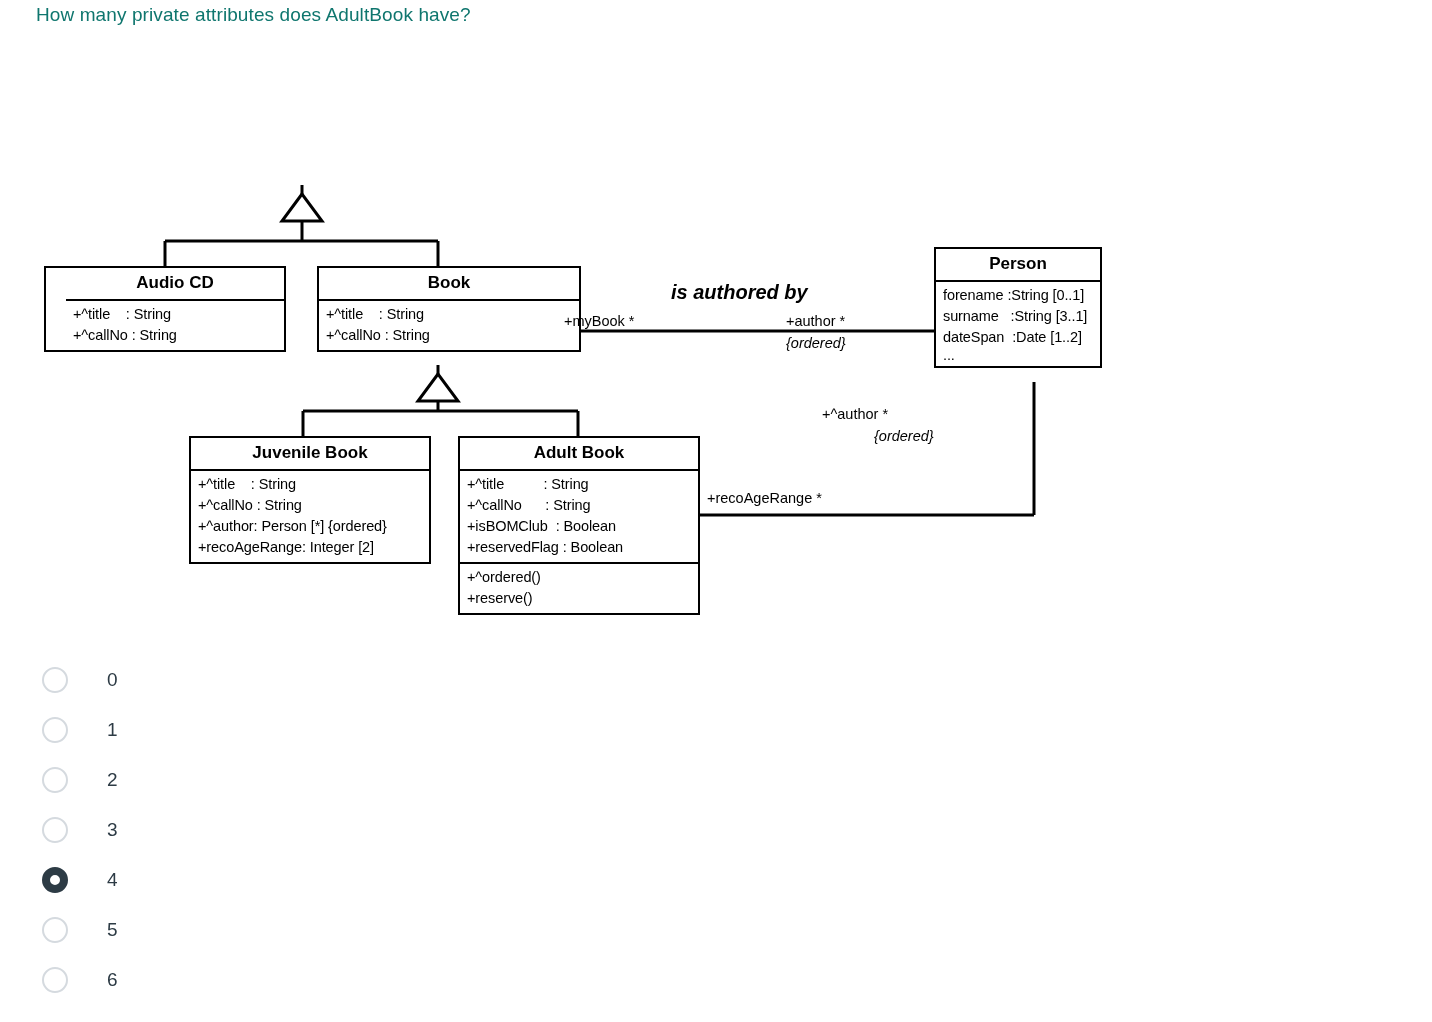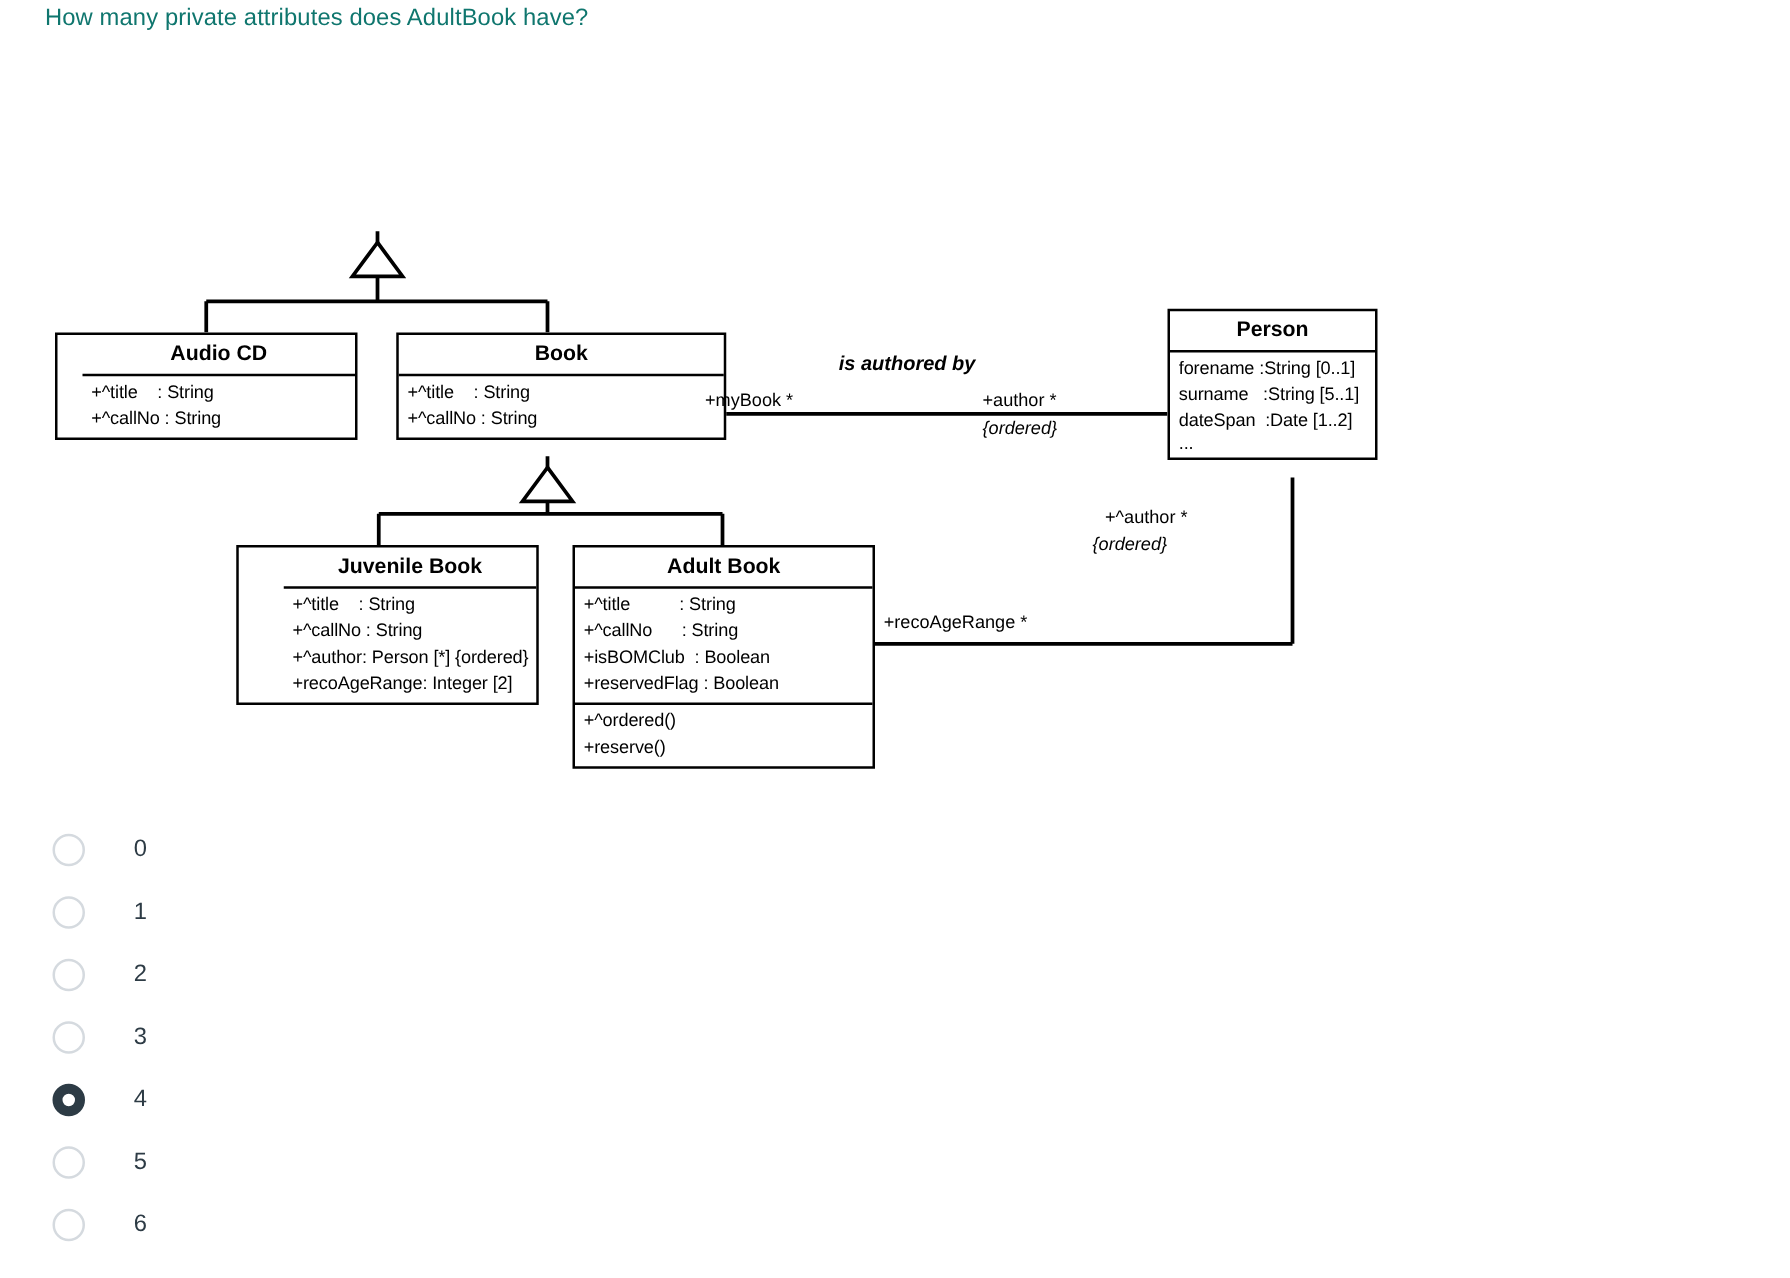--- a/index.html
+++ b/index.html
@@ -80,21 +80,21 @@
   .edge-label {
     position: absolute;
     font-size: 14.5px;
     color: #000;
     white-space: nowrap;
     line-height: 18px;
   }
   .edge-label.bold-italic {
     font-weight: bold;
     font-style: italic;
-    font-size: 16px;
+    font-size: 20px;
   }
   .edge-label.ital { font-style: italic; }
   .edge-label.right { text-align: left; }
 
   
   #answer-options {
     position: absolute;
     left: 36px;
     top: 655px;
     width: 400px;
@@ -168,27 +168,27 @@
     <div class="uml-compartment">
       <div class="uml-feature">+^title    : String</div>
       <div class="uml-feature">+^callNo : String</div>
     </div>
   </div>
 
   <div class="uml-class" style="left:934px; top:247px; width:168px;">
     <div class="uml-name">Person</div>
     <div class="uml-compartment">
       <div class="uml-feature">forename :String [0..1]</div>
-      <div class="uml-feature">surname   :String [5..1]</div>
+      <div class="uml-feature">surname   :String [3..1]</div>
       <div class="uml-feature">dateSpan  :Date [1..2]</div>
       <div class="uml-feature" style="line-height:14px;">...</div>
     </div>
   </div>
 
-  <div class="uml-class" style="left:189px; top:436px; width:242px;padding-left:36px;">
+  <div class="uml-class" style="left:189px; top:436px; width:242px;">
     <div class="uml-name">Juvenile Book</div>
     <div class="uml-compartment">
       <div class="uml-feature">+^title    : String</div>
       <div class="uml-feature">+^callNo : String</div>
       <div class="uml-feature">+^author: Person [*] {ordered}</div>
       <div class="uml-feature">+recoAgeRange: Integer [2]</div>
     </div>
   </div>
 
   <div class="uml-class" style="left:458px; top:436px; width:242px;">
@@ -203,21 +203,21 @@
       <div class="uml-feature">+^ordered()</div>
       <div class="uml-feature">+reserve()</div>
     </div>
   </div>
 
   <div class="edge-label bold-italic" style="left:671px; top:283px;">is authored by</div>
   <div class="edge-label" style="left:564px; top:312px;">+myBook *</div>
   <div class="edge-label right" style="left:786px; top:312px; width:142px;">+author *</div>
   <div class="edge-label ital right" style="left:786px; top:334px; width:142px;">{ordered}</div>
 
-  <div class="edge-label right" style="left:884px; top:405px; width:150px;">+^author *</div>
+  <div class="edge-label right" style="left:822px; top:405px; width:150px;">+^author *</div>
   <div class="edge-label ital right" style="left:874px; top:427px; width:150px;">{ordered}</div>
   <div class="edge-label" style="left:707px; top:489px;">+recoAgeRange *</div>
 </div>
 
 <div id="answer-options">
   <div class="option-row">
     <span class="radio"></span>
     <span class="option-label">0</span>
   </div>
   <div class="option-row">

